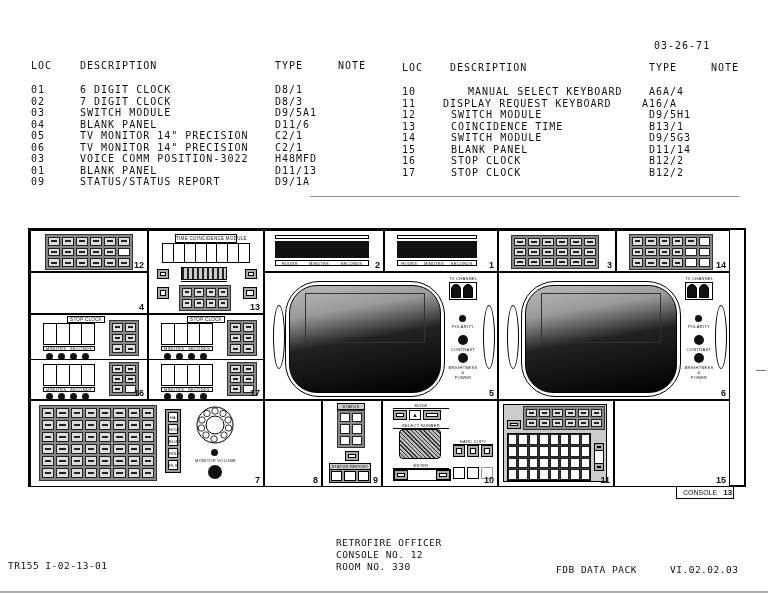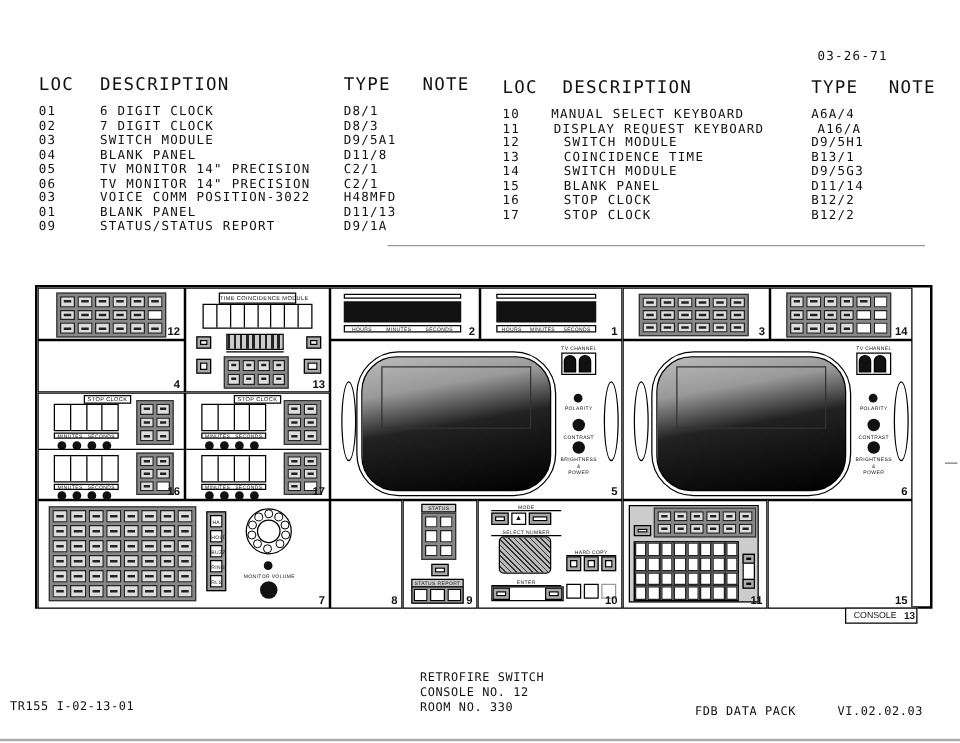--- a/index.html
+++ b/index.html
@@ -1,20 +1,20 @@
 <!DOCTYPE html>
 <html><head>
 <meta charset="utf-8">
 <style>
   * { box-sizing: border-box; margin: 0; padding: 0; }
   html, body { width: 768px; height: 594px; background: #fff; overflow: hidden; }
   body { position: relative; font-family: "DejaVu Sans Mono", "Liberation Mono", monospace; color: #111; }
   .abs { position: absolute; }
   .mono { font-family: "DejaVu Sans Mono", "Liberation Mono", monospace; font-size: 10px; letter-spacing: 1px; white-space: pre; }
-  .hdr { font-size: 14px; letter-spacing: 1px; }
+  .hdr { font-size: 10px; letter-spacing: 1px; }
   .row { height: 11.5px; line-height: 11.5px; }
 
   
   .console { left: 28px; top: 228px; width: 718px; height: 259px; border: 2px solid #000; }
   .panel { position: absolute; border: 1.5px solid #000; background: #fff; }
   .num { position: absolute; right: 3px; bottom: 1px; font-family: "Liberation Sans", sans-serif; font-size: 9px; font-weight: bold; }
   .keygrid { position: absolute; display: grid; gap: 2px; background: #888; padding: 2px; border: 1px solid #333; }
   .key { background: #ddd; border: 1px solid #222; position: relative; }
   .key::after { content: ""; position: absolute; left: 2px; right: 2px; top: 35%; height: 2px; background: #222; }
   .key.white { background: #fff; }
@@ -64,21 +64,21 @@
       <span class="abs mono" style="left:244px">D8/3</span>
     </div>
   <div class="row" style="position:relative;">
       <span class="abs mono" style="left:0">03</span>
       <span class="abs mono" style="left:49px">SWITCH MODULE</span>
       <span class="abs mono" style="left:244px">D9/5A1</span>
     </div>
   <div class="row" style="position:relative;">
       <span class="abs mono" style="left:0">04</span>
       <span class="abs mono" style="left:49px">BLANK PANEL</span>
-      <span class="abs mono" style="left:244px">D11/8</span>
+      <span class="abs mono" style="left:244px">D11/6</span>
     </div>
   <div class="row" style="position:relative;">
       <span class="abs mono" style="left:0">05</span>
       <span class="abs mono" style="left:49px">TV MONITOR 14" PRECISION</span>
       <span class="abs mono" style="left:244px">C2/1</span>
     </div>
   <div class="row" style="position:relative;">
       <span class="abs mono" style="left:0">06</span>
       <span class="abs mono" style="left:49px">TV MONITOR 14" PRECISION</span>
       <span class="abs mono" style="left:244px">C2/1</span>
@@ -96,27 +96,27 @@
   <div class="row" style="position:relative;">
       <span class="abs mono" style="left:0">09</span>
       <span class="abs mono" style="left:49px">STATUS/STATUS REPORT</span>
       <span class="abs mono" style="left:244px">D9/1A</span>
     </div>
 </div>
 
 <div class="abs" style="left:402px; top:86px;">
   <div class="row" style="position:relative;">
       <span class="abs mono" style="left:0">10</span>
-      <span class="abs mono" style="left:39px">MANUAL SELECT KEYBOARD</span>
+      <span class="abs mono" style="left:66px">MANUAL SELECT KEYBOARD</span>
       <span class="abs mono" style="left:247px">A6A/4</span>
     </div>
   <div class="row" style="position:relative;">
       <span class="abs mono" style="left:0">11</span>
       <span class="abs mono" style="left:41px">DISPLAY REQUEST KEYBOARD</span>
-      <span class="abs mono" style="left:252px">A16/A</span>
+      <span class="abs mono" style="left:240px">A16/A</span>
     </div>
   <div class="row" style="position:relative;">
       <span class="abs mono" style="left:0">12</span>
       <span class="abs mono" style="left:49px">SWITCH MODULE</span>
       <span class="abs mono" style="left:247px">D9/5H1</span>
     </div>
   <div class="row" style="position:relative;">
       <span class="abs mono" style="left:0">13</span>
       <span class="abs mono" style="left:49px">COINCIDENCE TIME</span>
       <span class="abs mono" style="left:247px">B13/1</span>
@@ -606,18 +606,18 @@
 </div>
 
 <div class="console-tag" style="left:676px; top:486px; width:58px; height:13px;">
   <span>CONSOLE</span>
   <span style="font-weight:bold; font-size:8px;">13</span>
 </div>
 
 <div class="abs" style="left:756px; top:370px; width:10px; height:1px; background:#777;"></div>
 
 <div class="abs mono" style="left:8px; top:560px; font-size:9.5px; letter-spacing:0.5px;">TR155 I-02-13-01</div>
-<div class="abs mono" style="left:336px; top:537px; font-size:9.5px; letter-spacing:0.5px;">RETROFIRE SWITCH</div>
+<div class="abs mono" style="left:336px; top:537px; font-size:9.5px; letter-spacing:0.5px;">RETROFIRE OFFICER</div>
 <div class="abs mono" style="left:336px; top:549px; font-size:9.5px; letter-spacing:0.5px;">CONSOLE NO. 12</div>
 <div class="abs mono" style="left:336px; top:561px; font-size:9.5px; letter-spacing:0.5px;">ROOM NO. 330</div>
 <div class="abs mono" style="left:556px; top:564px; font-size:9.5px; letter-spacing:0.5px;text-align:right;">FDB DATA PACK</div>
 <div class="abs mono" style="left:670px; top:564px; font-size:9.5px; letter-spacing:0.5px;">VI.02.02.03</div>
 <div class="abs" style="left:0; top:591px; width:768px; height:2px; background:#aaa;"></div>
 
 </body></html>

